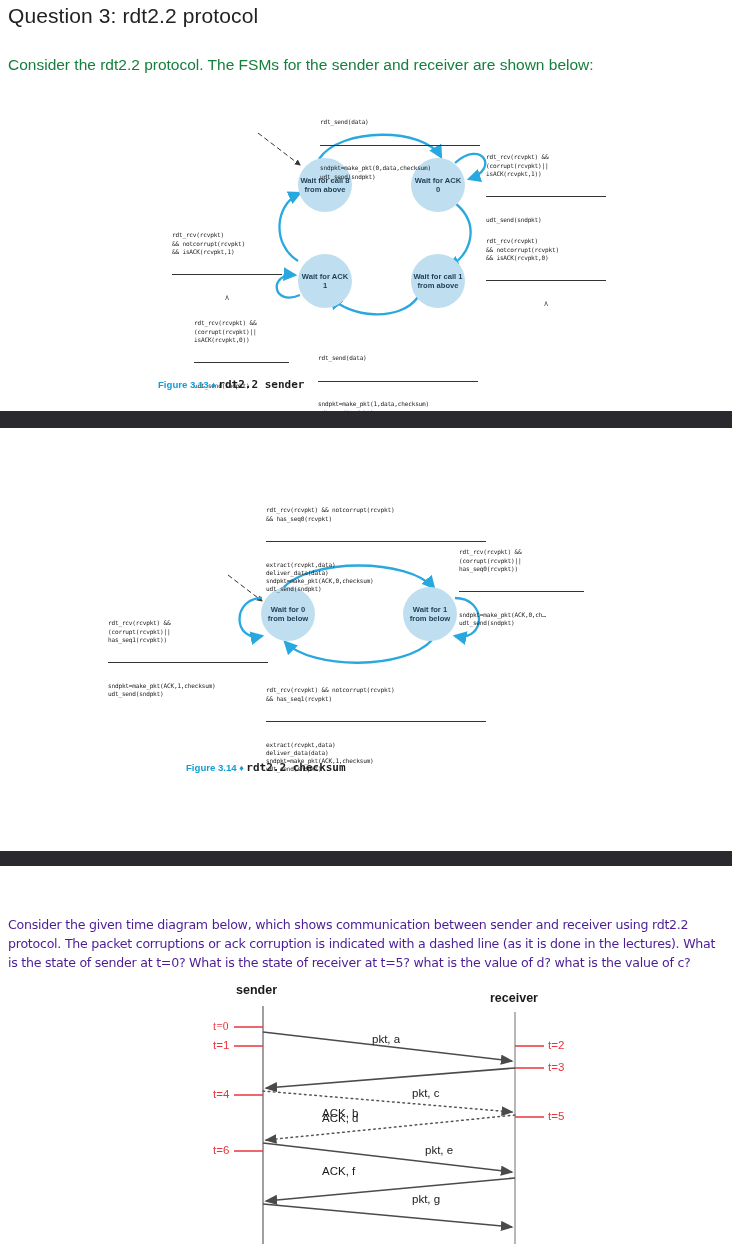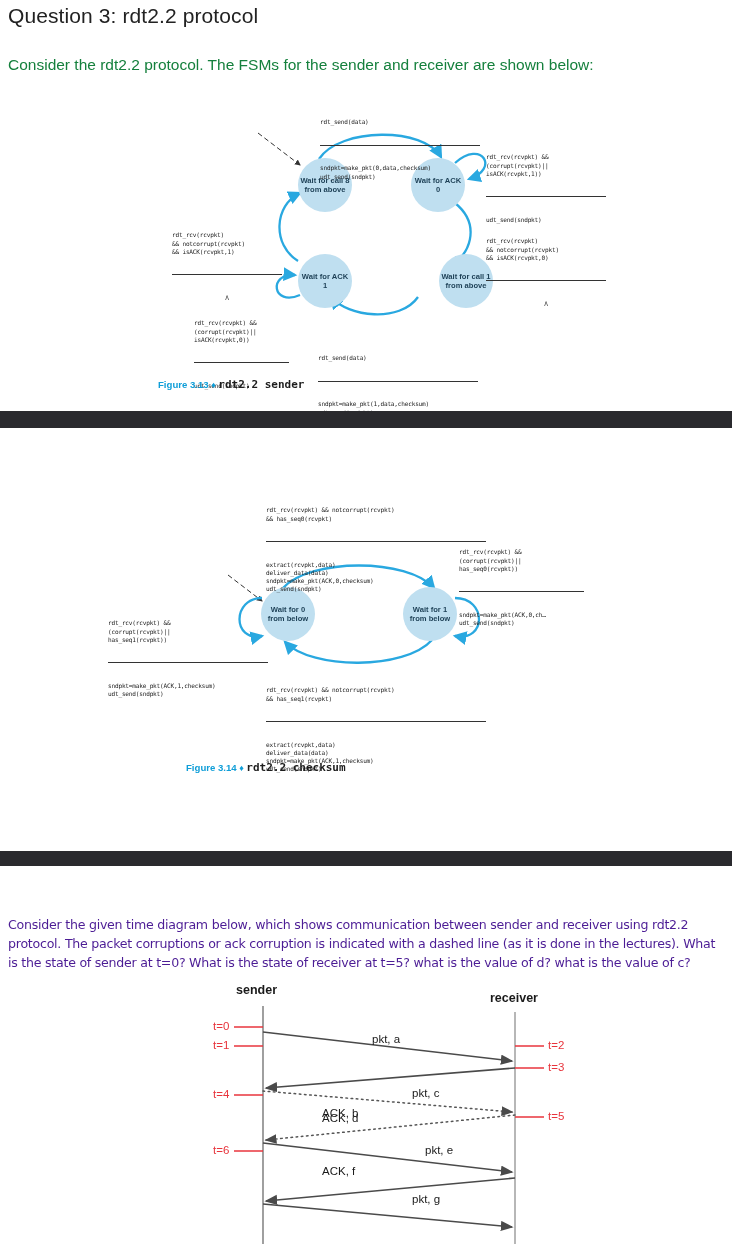--- a/index.html
+++ b/index.html
@@ -202,21 +202,21 @@
 above</span>
   </div>
   <div class="state-node" style="left:411px; top:63px;">
     <span>Wait for
 ACK 0</span>
   </div>
   <div class="state-node" style="left:298px; top:159px;">
     <span>Wait for
 ACK 1</span>
   </div>
-  <div class="state-node" style="left:411px; top:159px;margin-left:28px;">
+  <div class="state-node" style="left:411px; top:159px;">
     <span>Wait for
 call 1 from
 above</span>
   </div>
 
   <div class="fsm-label" style="left:320px; top:7px; width:160px;">
     <span class="rule-top">rdt_send(data)</span>
     <span class="rule-sep"></span>
     <span class="rule-bot">sndpkt=make_pkt(0,data,checksum)
 udt_send(sndpkt)</span>
@@ -377,21 +377,21 @@
 
     <line x1="515" y1="140" x2="266" y2="165" stroke="#555" stroke-width="1.5" stroke-dasharray="1.6,3.6" stroke-linecap="round" marker-end="url(#msgArrow)"></line>
 
     <line x1="263" y1="168" x2="512" y2="197" stroke="#4a4a4a" stroke-width="1.6" marker-end="url(#msgArrow)"></line>
 
     <line x1="515" y1="203" x2="266" y2="226" stroke="#4a4a4a" stroke-width="1.6" marker-end="url(#msgArrow)"></line>
 
     <line x1="263" y1="229" x2="512" y2="252" stroke="#4a4a4a" stroke-width="1.6" marker-end="url(#msgArrow)"></line>
   </svg>
 
-  <div class="t-mark" style="left:213px; top:45px;">t=0</div>
+  <div class="t-mark" style="left:213px; top:45px;font-family:Liberation Serif, serif;">t=0</div>
   <div class="t-mark" style="left:213px; top:64px;">t=1</div>
   <div class="t-mark" style="left:213px; top:113px;">t=4</div>
   <div class="t-mark" style="left:213px; top:169px;">t=6</div>
 
   <div class="t-mark" style="left:548px; top:64px;">t=2</div>
   <div class="t-mark" style="left:548px; top:86px;">t=3</div>
   <div class="t-mark" style="left:548px; top:135px;">t=5</div>
 
   <div class="msg-label" style="left:372px; top:58px;">pkt, a</div>
   <div class="msg-label" style="left:322px; top:84px;margin-top:48px;">ACK, b</div>

